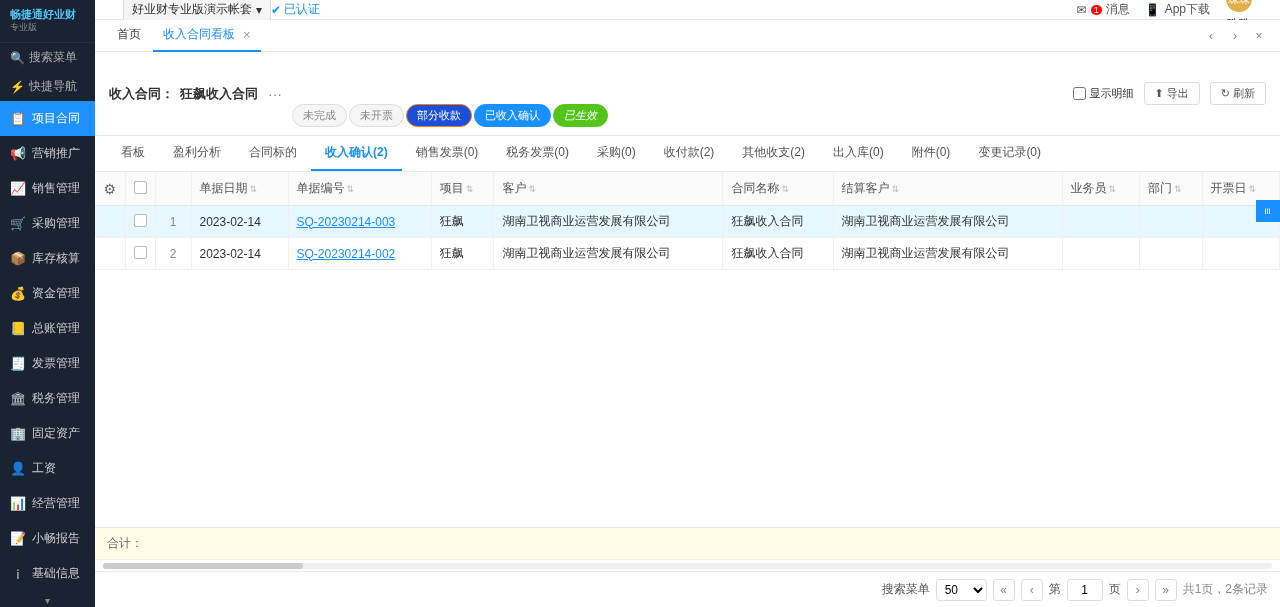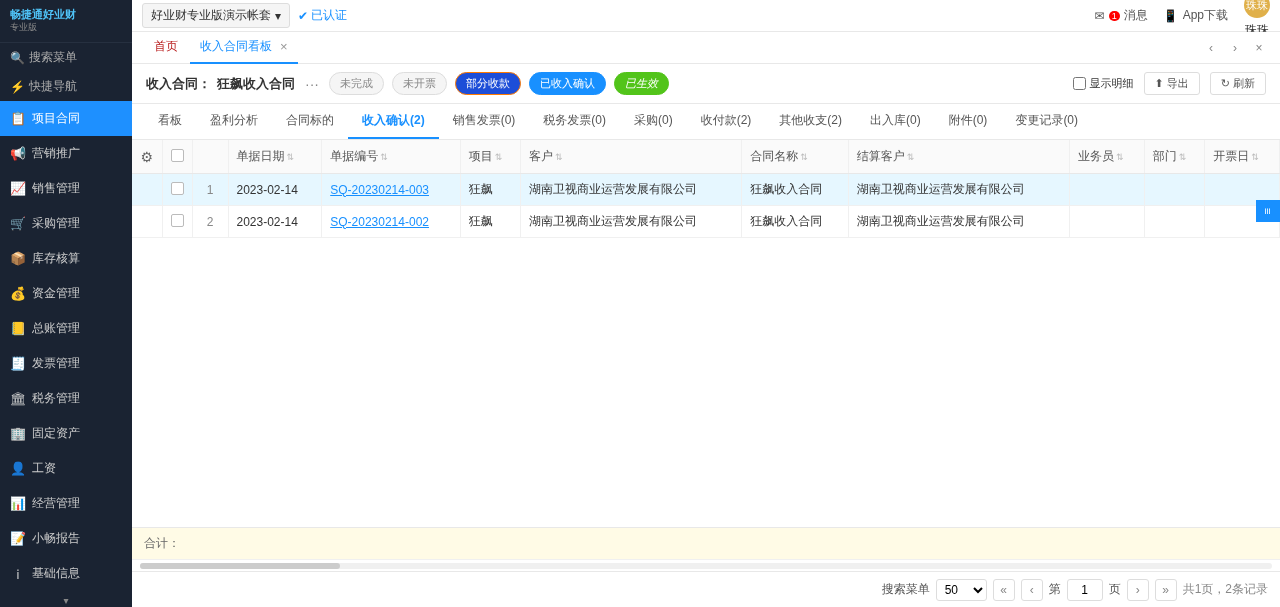--- a/index.html
+++ b/index.html
@@ -1,46 +1,46 @@
 <!DOCTYPE html>
 <html><head>
   <meta charset="utf-8">
   <style>
     * { box-sizing: border-box; margin: 0; padding: 0; }
     body { font-family: 'Microsoft YaHei', Arial, sans-serif; font-size: 12px; background: #f0f2f5; color: #333; display: flex; height: 607px; overflow: hidden; }
 
     
-    .sidebar { width: 132px; background: #1a2332; color: #fff; display: flex; flex-direction: column; height: 100%; }
+    .sidebar { width: 95px; background: #1a2332; color: #fff; display: flex; flex-direction: column; height: 100%; }
     .sidebar-logo { padding: 8px 10px; background: #1a2332; display: flex; align-items: center; gap: 4px; border-bottom: 1px solid #263040; }
     .sidebar-logo-text { font-size: 11px; color: #4fc3f7; font-weight: bold; line-height: 1.2; }
     .sidebar-logo-sub { font-size: 9px; color: #888; }
     .sidebar-search { display: flex; align-items: center; gap: 4px; padding: 6px 10px; color: #aaa; font-size: 12px; cursor: pointer; }
     .sidebar-nav { display: flex; align-items: center; gap: 4px; padding: 6px 10px; color: #aaa; font-size: 12px; cursor: pointer; }
     .sidebar-item { display: flex; align-items: center; gap: 6px; padding: 9px 10px; color: #ccc; font-size: 12px; cursor: pointer; }
     .sidebar-item.active { background: #1e90ff; color: #fff; }
     .sidebar-item .icon { width: 16px; height: 16px; display: flex; align-items: center; justify-content: center; font-size: 13px; }
     .sidebar-scroll-btn { width: 100%; text-align: center; padding: 4px; color: #888; font-size: 10px; cursor: pointer; background: #1a2332; }
 
     
     .main { flex: 1; display: flex; flex-direction: column; overflow: hidden; }
 
     
-    .topbar { background: #fff; height: 32px; display: flex; align-items: center; padding: 0 10px; border-bottom: 1px solid #e8e8e8; gap: 8px; }
+    .topbar { background: #fff; height: 20px; display: flex; align-items: center; padding: 0 28px; border-bottom: 1px solid #e8e8e8; }
     .topbar-company { display: flex; align-items: center; gap: 4px; font-size: 12px; color: #333; background: #f5f5f5; border: 1px solid #ddd; border-radius: 3px; padding: 3px 8px; cursor: pointer; }
     .topbar-verified { display: flex; align-items: center; gap: 3px; font-size: 12px; color: #1890ff; }
     .topbar-right { margin-left: auto; display: flex; align-items: center; gap: 16px; }
     .topbar-icon-btn { display: flex; align-items: center; gap: 4px; font-size: 12px; color: #555; cursor: pointer; position: relative; }
     .topbar-avatar { width: 26px; height: 26px; border-radius: 50%; background: #e0b04a; display: flex; align-items: center; justify-content: center; color: #fff; font-size: 11px; }
 
     
     .content { flex: 1; display: flex; flex-direction: column; overflow: hidden; background: #f5f6fa; }
 
     
     .tab-bar { background: #fff; display: flex; align-items: center; padding: 0 12px; border-bottom: 1px solid #e8e8e8; height: 32px; gap: 2px; }
-    .tab-bar-item { padding: 0 10px; height: 32px; display: flex; align-items: center; font-size: 12px; color: #b91c1c; cursor: pointer; border-bottom: 2px solid transparent; }
+    .tab-bar-item { padding: 0 10px; height: 32px; display: flex; align-items: center; font-size: 12px; color: #404040; cursor: pointer; border-bottom: 2px solid transparent; }
     .tab-bar-item.active { color: #1890ff; border-bottom: 2px solid #1890ff; }
     .tab-window-controls { margin-left: auto; display: flex; gap: 6px; }
     .tab-win-btn { width: 18px; height: 18px; display: flex; align-items: center; justify-content: center; cursor: pointer; color: #888; font-size: 12px; border-radius: 2px; }
     .status-btn { padding: 3px 10px; border-radius: 12px; border: 1px solid #ddd; font-size: 11px; cursor: pointer; background: #f5f5f5; color: #888; }
     .status-btn.active-orange { background: #1d4ed8; color: #fff; border-color: #ff7a00; }
     .status-btn.active-blue { background: #1890ff; color: #fff; border-color: #1890ff; }
     .status-btn.active-green { background: #52c41a; color: #fff; border-color: #52c41a; font-style: italic; }
     .page-tool-btn { padding: 3px 10px; border: 1px solid #ddd; border-radius: 3px; font-size: 11px; cursor: pointer; background: #fff; color: #555; display: flex; align-items: center; gap: 3px; }
 
     
@@ -206,21 +206,21 @@
         <div class="tab-win-btn">›</div>
         <div class="tab-win-btn">×</div>
       </div>
     </div>
 
     <div style="background:#fff; padding:8px 14px; border-bottom:1px solid #e8e8e8;">
       <div style="display:flex;align-items:center;gap:6px;flex-wrap:wrap;">
         <span style="font-size:13px;font-weight:bold;color:#333;">收入合同：</span>
         <span style="font-size:13px;font-weight:bold;color:#333;">狂飙收入合同</span>
         <span style="font-size:14px;color:#888;cursor:pointer;padding:0 4px;">···</span>
-        <div id="status-btns-container" style="display:flex;gap:8px;">
+        <div id="status-btns-container" style="display:flex;gap:2px;margin-top:44px;">
             <div class="status-btn">未完成</div>
             <div class="status-btn">未开票</div>
             <div class="status-btn active-orange">部分收款</div>
             <div class="status-btn active-blue">已收入确认</div>
             <div class="status-btn active-green">已生效</div>
           </div>
         <div style="margin-left:auto;display:flex;align-items:center;gap:10px;">
           <label style="display:flex;align-items:center;gap:4px;font-size:11px;cursor:pointer;">
             <input type="checkbox" style="">
             <span>显示明细</span>

